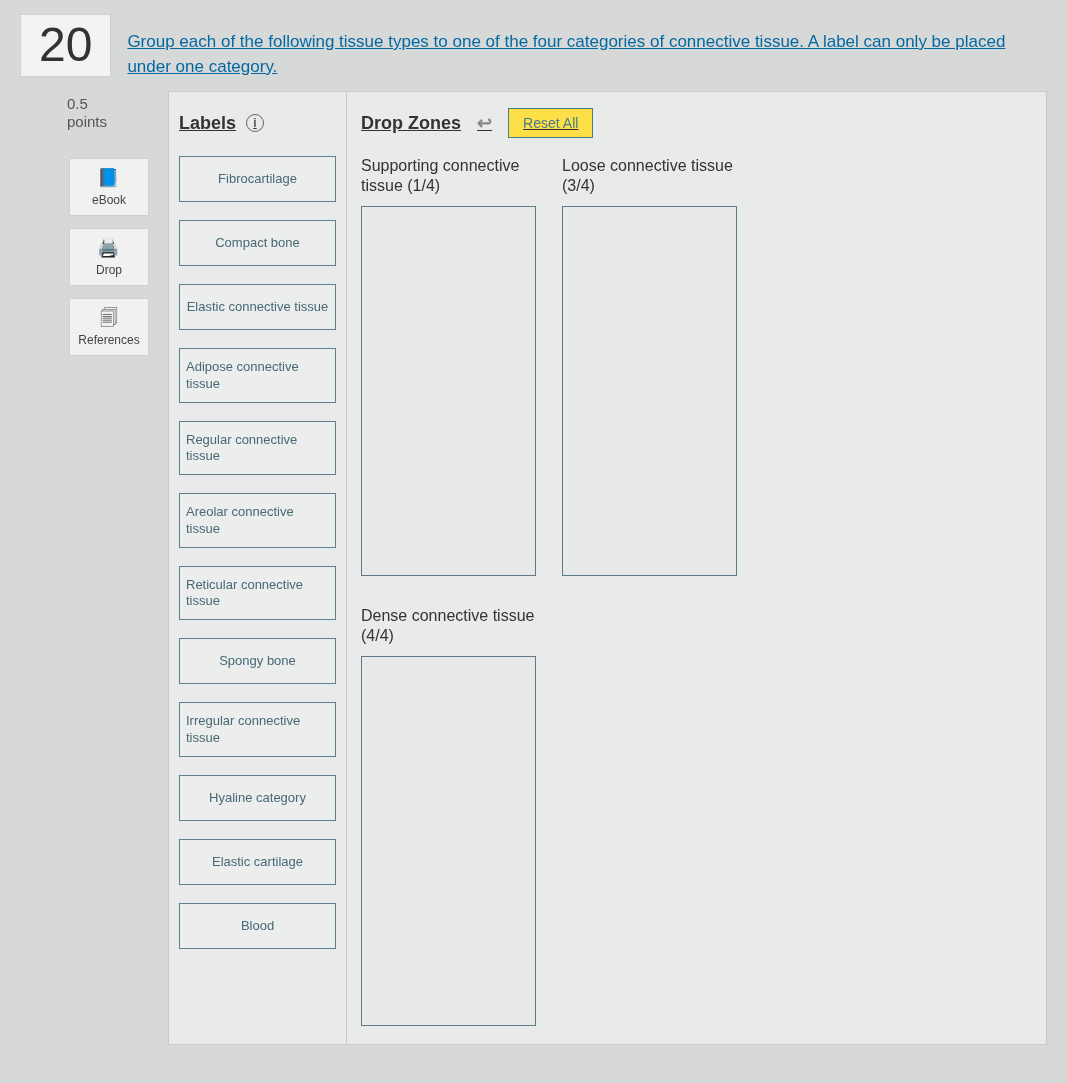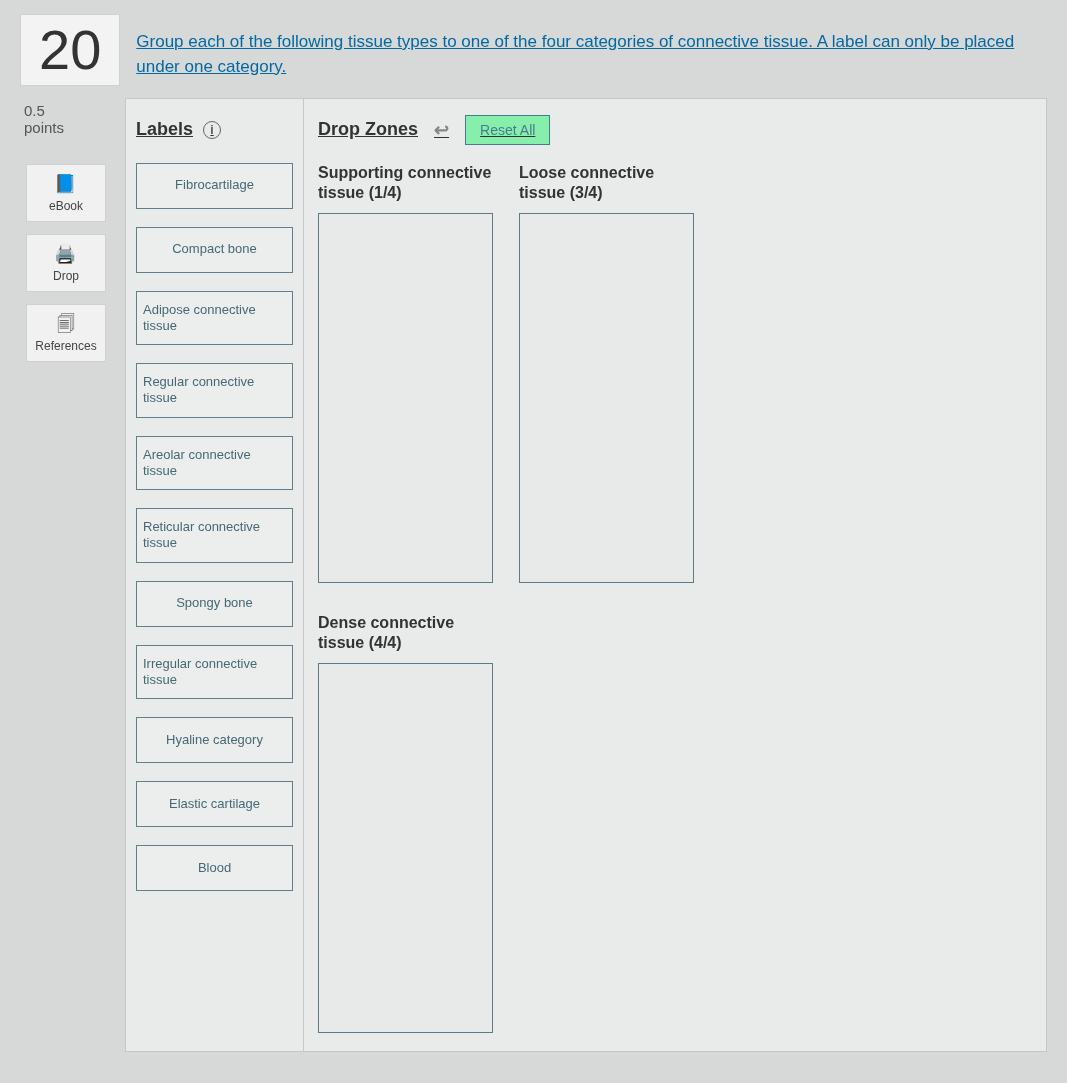--- a/index.html
+++ b/index.html
@@ -15,37 +15,38 @@
   }
   .top-row {
     display: flex;
     align-items: flex-start;
     gap: 16px;
   }
   .qnum-box {
     background: #f3f3f3;
     border: 1px solid #d0d0d0;
     padding: 4px 18px;
-    font-size: 56px;
+    font-size: 48px;
     font-weight: 400;
     color: #333;
     line-height: 1.1;
   }
   .qtext {
     font-size: 17px;
     line-height: 1.45;
     color: #0369a1;
     padding-top: 16px;
     max-width: 900px;
     text-decoration: underline;
   }
   .body-row {
     display: flex;
     align-items: flex-start;
     margin-top: 12px;
+    margin-left: 43px;
   }
   .left-col {
     width: 105px;
     flex-shrink: 0;
     padding-top: 4px;
   }
   .points {
     font-size: 15px;
     color: #555;
     line-height: 1.15;
@@ -100,21 +101,21 @@
     color: #555;
   }
   .arrow-back {
     font-size: 18px;
     color: #888;
     padding: 0 6px;
   }
   .reset-btn {
     border: 1.5px solid #4a7b8c;
     color: #4a7b8c;
-    background: #86efac;
+    background: #fde047;
     padding: 6px 14px;
     font-size: 14px;
     cursor: pointer;
   }
   .label-chip {
     border: 1.5px solid #5f7f8a;
     background: #eceeee;
     color: #476874;
     font-size: 13px;
     line-height: 1.25;
@@ -132,21 +133,20 @@
     grid-template-columns: 175px 175px;
     gap: 30px 26px;
   }
   .zone { }
   .zone-title {
     font-size: 16px;
     color: #333;
     line-height: 1.25;
     margin-bottom: 10px;
     max-width: 190px;
-    font-weight: bold;
   }
   .zone-box {
     width: 175px;
     height: 370px;
     border: 1.5px solid #5c7b86;
     background: #e8eaea;
   }
 </style>
 </head>
 <body>
@@ -183,20 +183,21 @@
     <div class="panel">
 
       <div class="labels-col">
         <div class="col-head">
           <span>Labels</span>
           <span class="info-badge">i</span>
         </div>
 
         <div class="label-chip">Fibrocartilage</div>
         <div class="label-chip">Compact bone</div>
+        <div class="label-chip">Elastic connective tissue</div>
         <div class="label-chip">Adipose connective tissue</div>
         <div class="label-chip">Regular connective tissue</div>
         <div class="label-chip">Areolar connective tissue</div>
         <div class="label-chip">Reticular connective tissue</div>
         <div class="label-chip">Spongy bone</div>
         <div class="label-chip">Irregular connective tissue</div>
         <div class="label-chip">Hyaline category</div>
         <div class="label-chip">Elastic cartilage</div>
         <div class="label-chip">Blood</div>
       </div>

